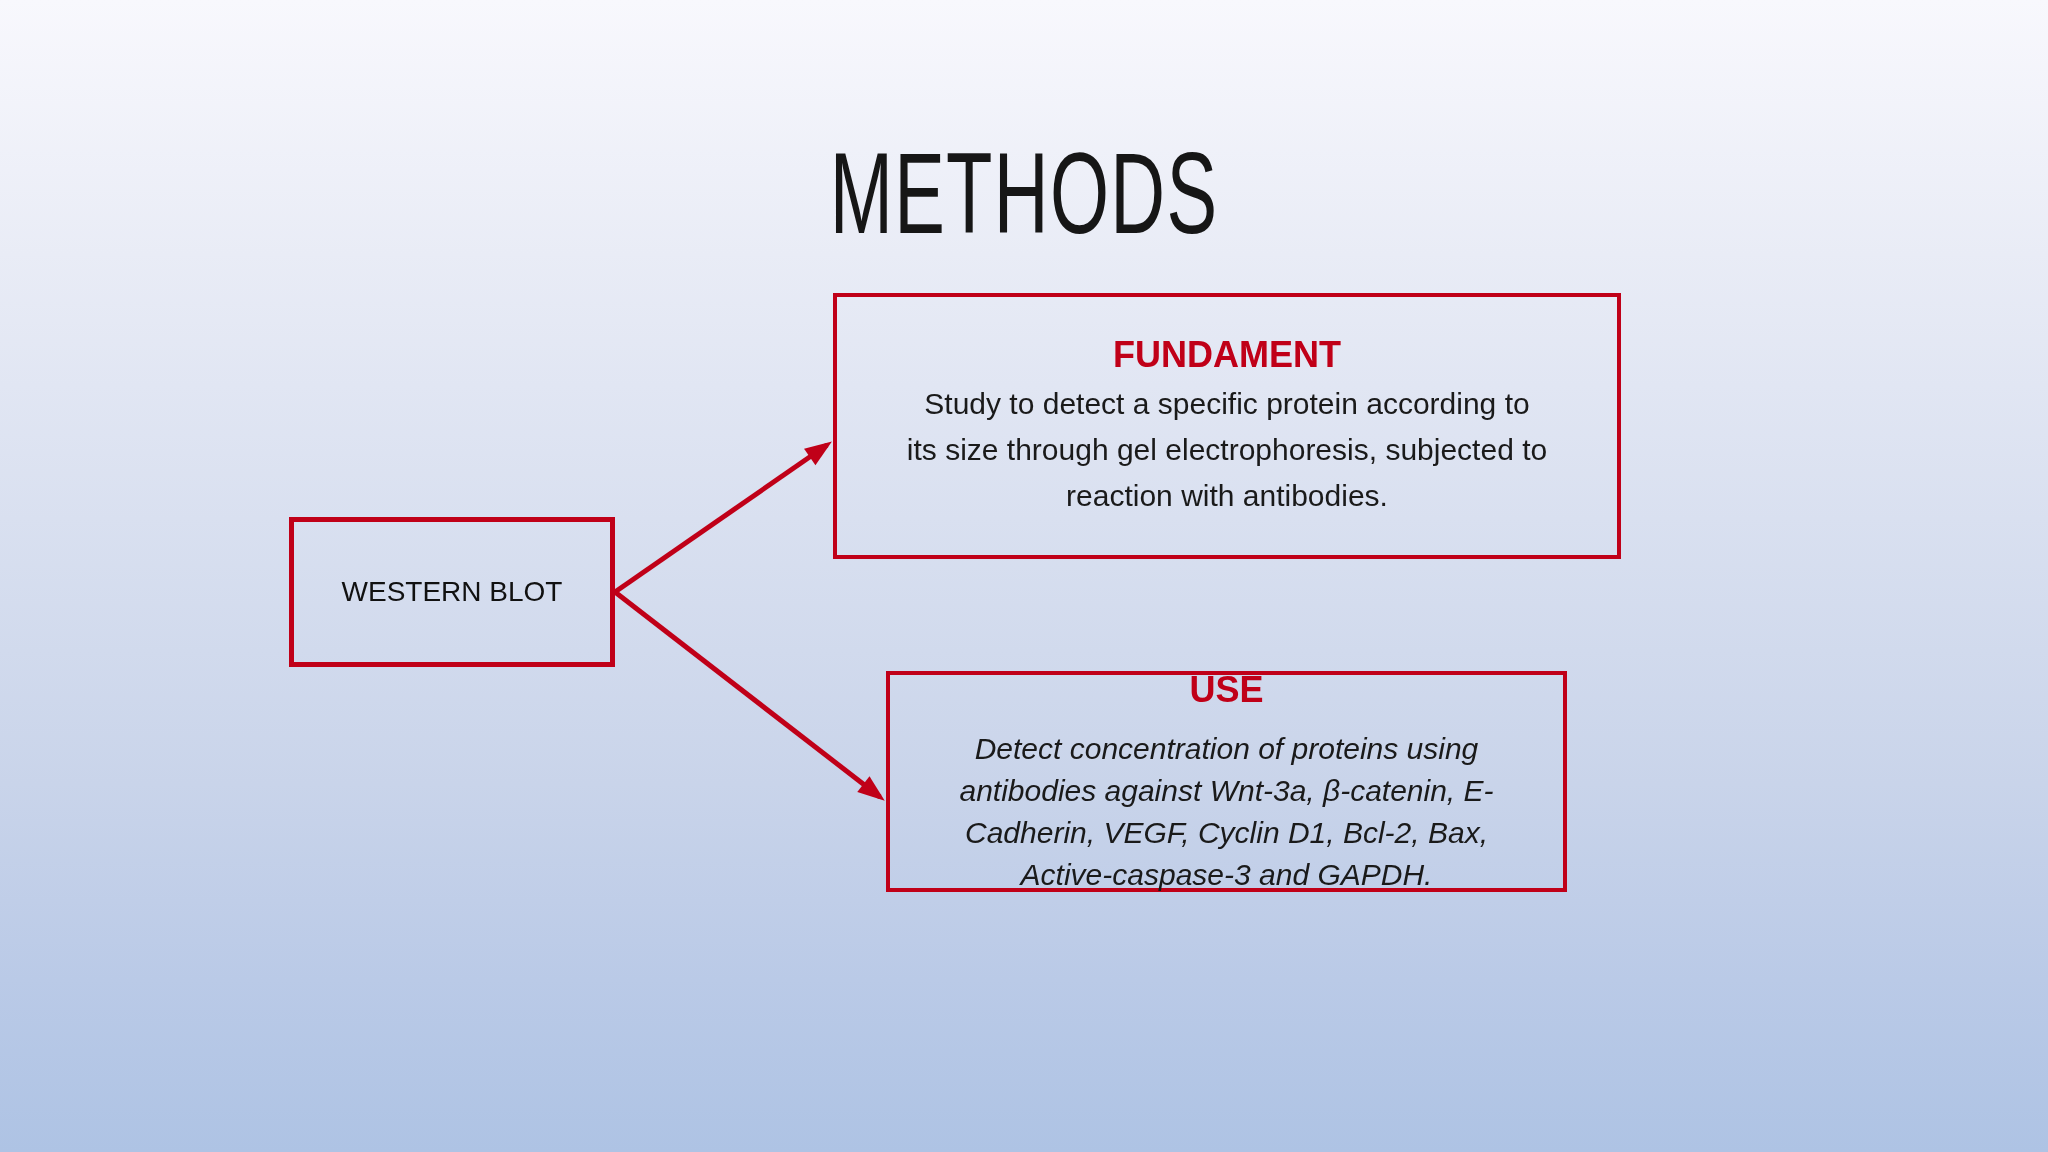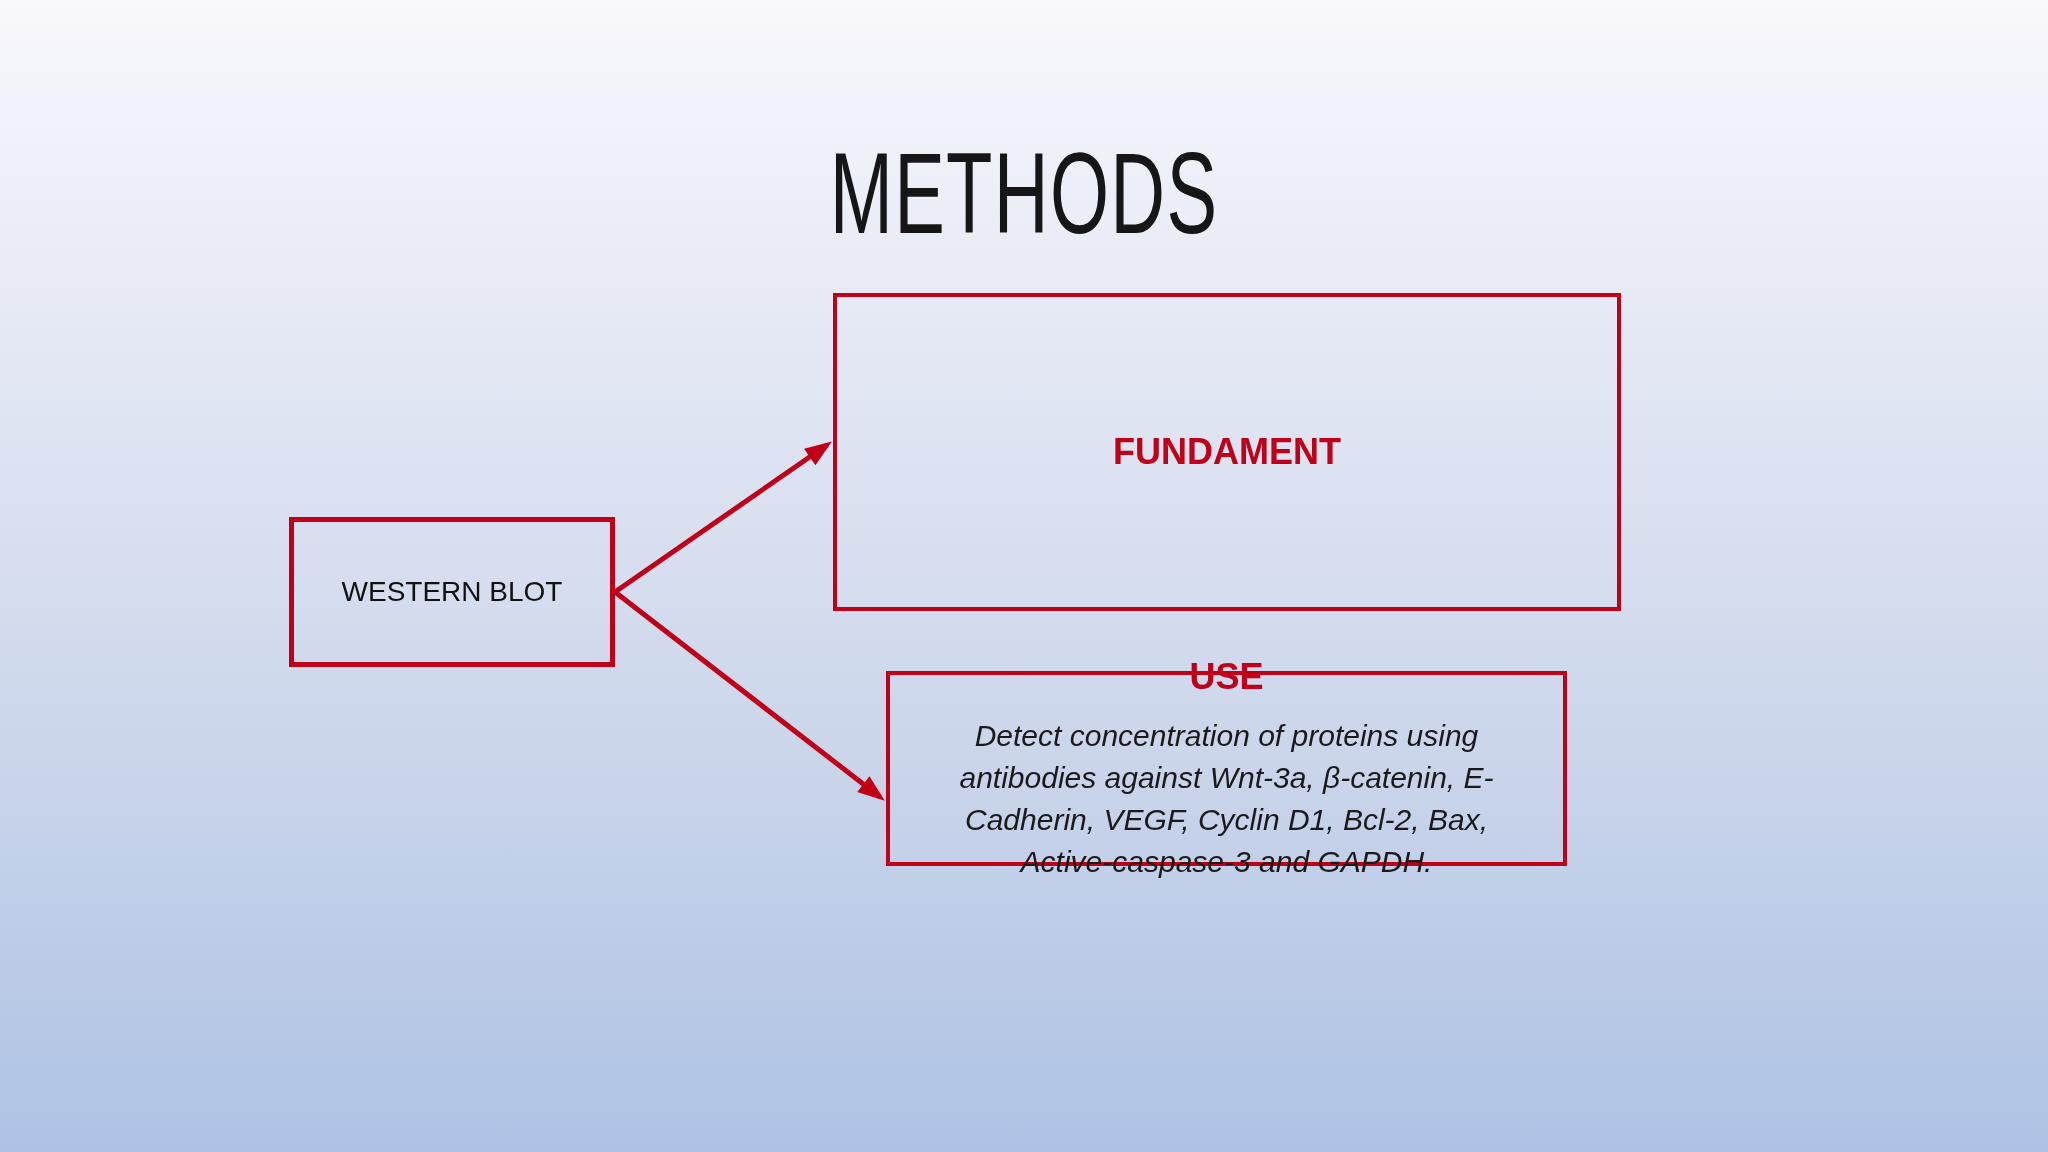--- a/index.html
+++ b/index.html
@@ -49,27 +49,27 @@
   }
   .wb-label {
     font-weight: normal;
     font-size: 28px;
     color: #111111;
   }
   .fundament-node {
     left: 833px;
     top: 293px;
     width: 788px;
-    height: 318px;
+    height: 266px;
   }
   .use-node {
     left: 886px;
     top: 671px;
     width: 681px;
-    height: 195px;
+    height: 221px;
   }
   .node-heading {
     color: #C00018;
     font-weight: bold;
     font-size: 36px;
     line-height: 44px;
   }
   .node-body {
     color: #1A1A1A;
     font-size: 30px;
@@ -100,20 +100,23 @@
     <line x1="615" y1="592" x2="827" y2="445" stroke-width="5" marker-end="url(#arrowhead)" stroke="#C00018"></line>
     <line x1="615" y1="592" x2="880" y2="797" stroke-width="5" marker-end="url(#arrowhead)" stroke="#C00018"></line>
   </svg>
 
   <div class="node wb-node">
     <div class="wb-label">WESTERN BLOT</div>
   </div>
 
   <div class="node fundament-node">
     <div class="node-heading">FUNDAMENT</div>
+    <div class="node-body">Study to detect a specific protein according to
+its size through gel electrophoresis, subjected to
+reaction with antibodies.</div>
   </div>
 
   <div class="node use-node">
     <div class="node-heading">USE</div>
     <div class="node-body">Detect concentration of proteins using
 antibodies against Wnt-3a, β-catenin, E-
 Cadherin, VEGF, Cyclin D1, Bcl-2, Bax,
 Active-caspase-3 and GAPDH.</div>
   </div>
 

